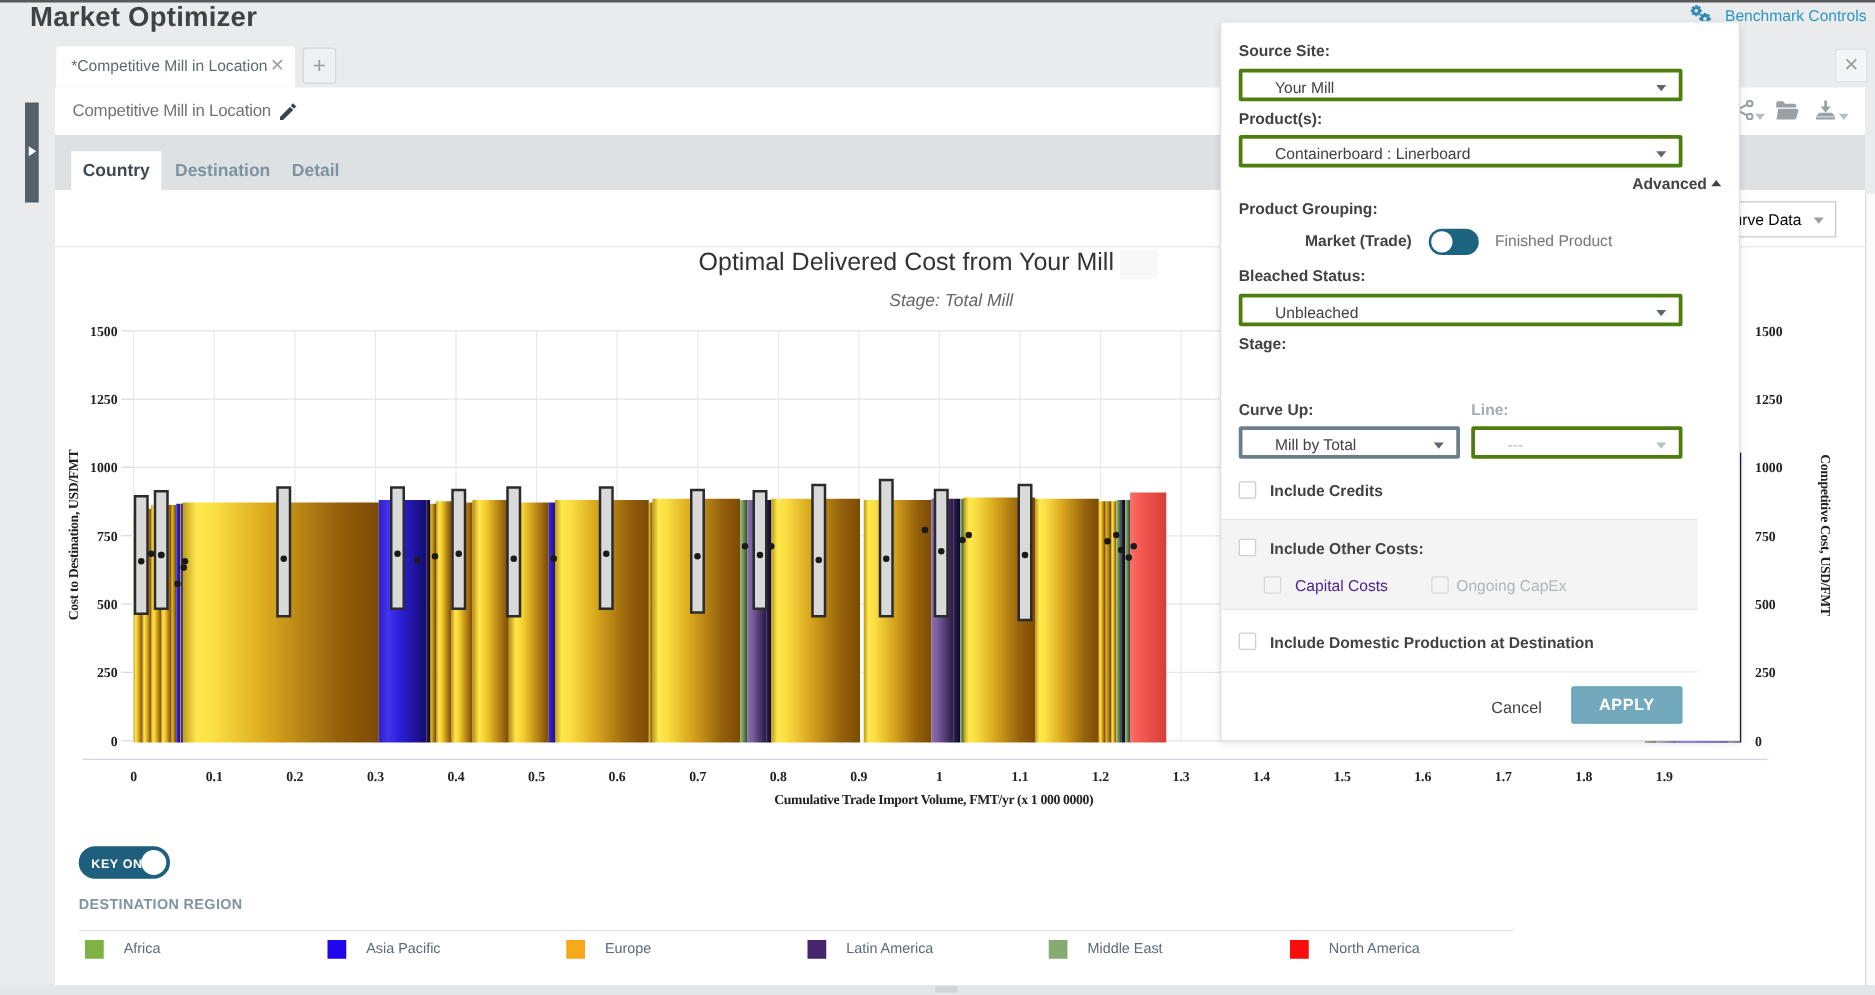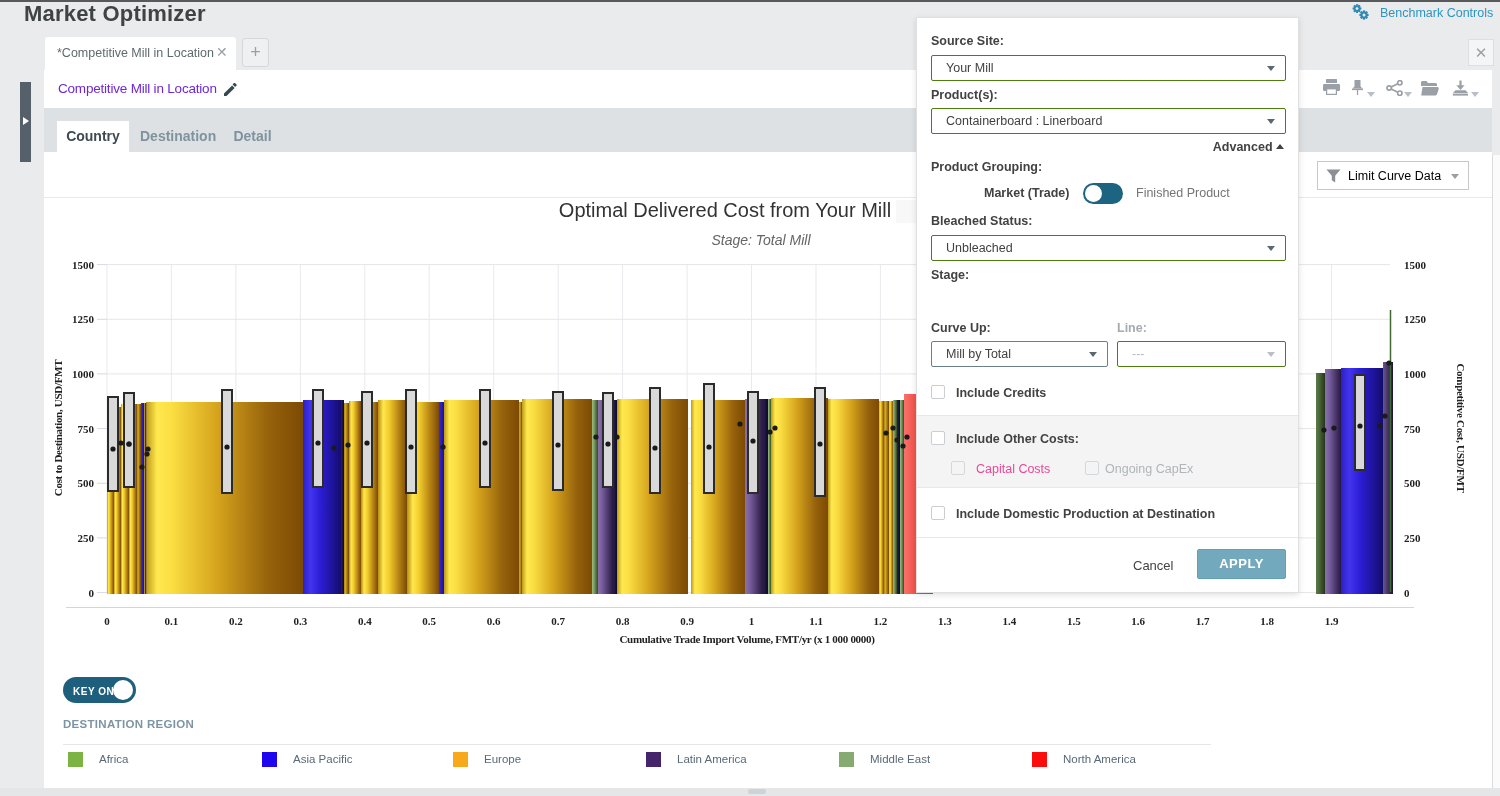--- a/index.html
+++ b/index.html
@@ -1,18 +1,18 @@
 <!DOCTYPE html>
 <html><head><meta charset="utf-8"><style>
 *{margin:0;padding:0;box-sizing:border-box}
 body{width:1500px;height:796px;font-family:"Liberation Sans",sans-serif;background:#e9ebec;overflow:hidden;position:relative}
 .abs{position:absolute}
 .caret{display:inline-block;width:0;height:0;border-left:4.5px solid transparent;border-right:4.5px solid transparent;border-top:5px solid #5c6770;vertical-align:middle}
 .caret.lt{border-top-color:#b9bfc4}
-.dd{position:absolute;height:26px;border:1px solid #4d7c0f;border-radius:2px;background:#fff;font-size:12.5px;color:#424242;line-height:24px;padding-left:14px}
+.dd{position:absolute;height:26px;border:3px solid #4d7c0f;border-radius:2px;background:#fff;font-size:12.5px;color:#424242;line-height:24px;padding-left:26px}
 .dd .caret{position:absolute;right:10px;top:10px}
 .lbl{position:absolute;font-size:12.5px;font-weight:bold;color:#424242}
 .cb{position:absolute;width:14px;height:14px;border:1.5px solid #c9ced2;border-radius:2px;background:#fff;box-sizing:border-box}
 .cbl{position:absolute;font-size:12.5px;font-weight:bold;color:#424242}
 </style></head><body>
 
 <div class="abs" style="left:0;top:0;width:1500px;height:2px;background:#58595b"></div>
 <div class="abs" style="left:24px;top:1px;font-size:22px;font-weight:bold;color:#3f4345;letter-spacing:0.2px">Market Optimizer</div>
 <div class="abs" style="left:1349px;top:4px;color:#2e95c0;font-size:12.5px;white-space:nowrap"><svg width="24" height="19" viewBox="0 0 24 19" style="vertical-align:-4px">
       <g fill="#2e89b5">
@@ -54,21 +54,21 @@
 <div class="abs" style="left:20px;top:82px;width:11px;height:80px;background:#55606b"></div>
 <div class="abs" style="left:23px;top:117px;width:0;height:0;border-top:4.5px solid transparent;border-bottom:4.5px solid transparent;border-left:6px solid #fff"></div>
 
 <div class="abs" style="left:44px;top:70px;width:1448px;height:718px;background:#fff"></div>
 
 <div class="abs" style="left:45px;top:37px;width:191px;height:33px;background:#fff;border-radius:3px 3px 0 0"></div>
 <div class="abs" style="left:57px;top:46px;font-size:12.5px;color:#5f6a6d">*Competitive Mill in Location</div>
 <div class="abs" style="left:216px;top:44px;font-size:14px;color:#9aa0a3">✕</div>
 <div class="abs" style="left:242px;top:38px;width:27px;height:29px;background:#eef0f1;border:1px solid #d5d7d8;border-radius:3px;color:#9aa0a3;font-size:18px;text-align:center;line-height:26px">+</div>
 
-<div class="abs" style="left:58px;top:81px;font-size:13.5px;letter-spacing:-0.2px;color:#6d28d9">Competitive Mill in Location</div>
+<div class="abs" style="left:58px;top:81px;font-size:13.5px;letter-spacing:-0.2px;color:#737373">Competitive Mill in Location</div>
 <div class="abs" style="left:222px;top:81px"><svg width="17" height="17" viewBox="0 0 17 17">
       <path fill="#37474f" d="M2 12.5V15h2.5l8.1-8.1-2.5-2.5L2 12.5zM14.9 5.1c.3-.3.3-.8 0-1.1l-1.9-1.9c-.3-.3-.8-.3-1.1 0l-1.3 1.3 2.5 2.5 1.8-1.8z"></path>
     </svg></div>
 
 <div class="abs" style="left:1322px;top:79px"><svg width="19" height="17" viewBox="0 0 19 17">
       <g fill="#9aa0a6">
         <rect x="4" y="0" width="11" height="4" rx="0.5"></rect>
         <rect x="1" y="5" width="17" height="7" rx="1.2"></rect>
         <rect x="4" y="9" width="11" height="7" rx="0.5" fill="#9aa0a6"></rect>
         <rect x="5.2" y="10.4" width="8.6" height="4.4" fill="#fff"></rect>
@@ -374,21 +374,21 @@
 <div class="abs" style="left:646px;top:752px;width:15px;height:15px;background:#46246c"></div>
 <div class="abs" style="left:677px;top:753px;font-size:11.5px;color:#5a6a77">Latin America</div>
 <div class="abs" style="left:839px;top:752px;width:15px;height:15px;background:#85ab72"></div>
 <div class="abs" style="left:870px;top:753px;font-size:11.5px;color:#5a6a77">Middle East</div>
 <div class="abs" style="left:1032px;top:752px;width:15px;height:15px;background:#fb0d0d"></div>
 <div class="abs" style="left:1063px;top:753px;font-size:11.5px;color:#5a6a77">North America</div>
 
 <div class="abs" style="left:0;top:788px;width:1500px;height:8px;background:#e4e6e8"></div>
 <div class="abs" style="left:748px;top:789px;width:18px;height:5px;background:#cfd3d6;border-radius:2px"></div>
 
-<div class="abs" style="left:916px;top:17px;width:383px;height:576px;background:#fff;border:1px solid #e0e0e0;box-shadow:0 2px 6px rgba(0,0,0,0.12)">
+<div class="abs" style="left:976px;top:17px;width:416px;height:576px;background:#fff;border:1px solid #e0e0e0;box-shadow:0 2px 6px rgba(0,0,0,0.12)">
  <div class="lbl" style="left:14px;top:16px">Source Site:</div>
  <div class="dd" style="left:14px;top:37px;width:355px">Your Mill<span class="caret"></span></div>
  <div class="lbl" style="left:14px;top:70px">Product(s):</div>
  <div class="dd" style="left:14px;top:90px;width:355px">Containerboard : Linerboard<span class="caret"></span></div>
  <div class="lbl" style="right:14px;top:122px;text-align:left">Advanced <span style="display:inline-block;width:0;height:0;border-left:4.5px solid transparent;border-right:4.5px solid transparent;border-bottom:5px solid #424242;vertical-align:2px"></span></div>
  <div class="lbl" style="left:14px;top:142px">Product Grouping:</div>
  <div class="lbl" style="left:67px;top:168px">Market (Trade)</div>
  <div class="abs" style="left:166px;top:165px;width:40px;height:21px;background:#1d6480;border-radius:11px">
    <span style="position:absolute;left:2px;top:2px;width:17px;height:17px;background:#fff;border-radius:50%"></span>
     </div>
@@ -401,21 +401,21 @@
  <div class="dd" style="left:14px;top:323px;width:177px;border-color:#6b7f8a">Mill by Total<span class="caret"></span></div>
  <div class="dd" style="left:200px;top:323px;width:169px;color:#b5babd">---<span class="caret lt"></span></div>
 
  <div class="cb" style="left:14px;top:367px"></div>
  <div class="cbl" style="left:39px;top:368px">Include Credits</div>
 
  <div class="abs" style="left:0;top:397px;width:381px;height:73px;background:#f4f4f4;border-top:1px solid #e8e8e8;border-bottom:1px solid #e8e8e8"></div>
  <div class="cb" style="left:14px;top:413px;background:#fff"></div>
  <div class="cbl" style="left:39px;top:414px">Include Other Costs:</div>
  <div class="cb" style="left:34px;top:443px;background:#f4f4f4;border-color:#d5d8da"></div>
- <div class="abs" style="left:59px;top:444px;font-size:12.5px;color:#ec4899">Capital Costs</div>
+ <div class="abs" style="left:59px;top:444px;font-size:12.5px;color:#4c1d95">Capital Costs</div>
  <div class="cb" style="left:168px;top:443px;background:#f4f4f4;border-color:#d5d8da"></div>
  <div class="abs" style="left:188px;top:444px;font-size:12.5px;color:#b0b5b8">Ongoing CapEx</div>
 
  <div class="cb" style="left:14px;top:488px"></div>
  <div class="cbl" style="left:39px;top:489px">Include Domestic Production at Destination</div>
 
  <div class="abs" style="left:0;top:519px;width:381px;height:1px;background:#e8e8e8"></div>
  <div class="abs" style="left:216px;top:540px;font-size:13px;color:#424242">Cancel</div>
  <div class="abs" style="left:280px;top:531px;width:89px;height:30px;background:#73a9bd;border:1px solid #62a0b6;border-radius:2px;color:#fff;font-size:13px;font-weight:bold;text-align:center;line-height:28px;letter-spacing:0.5px">APPLY</div>
 </div>

